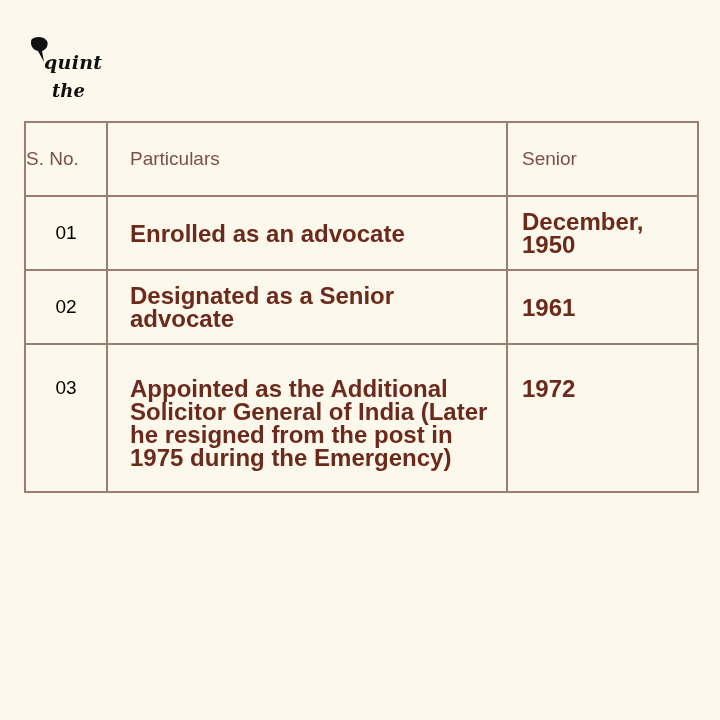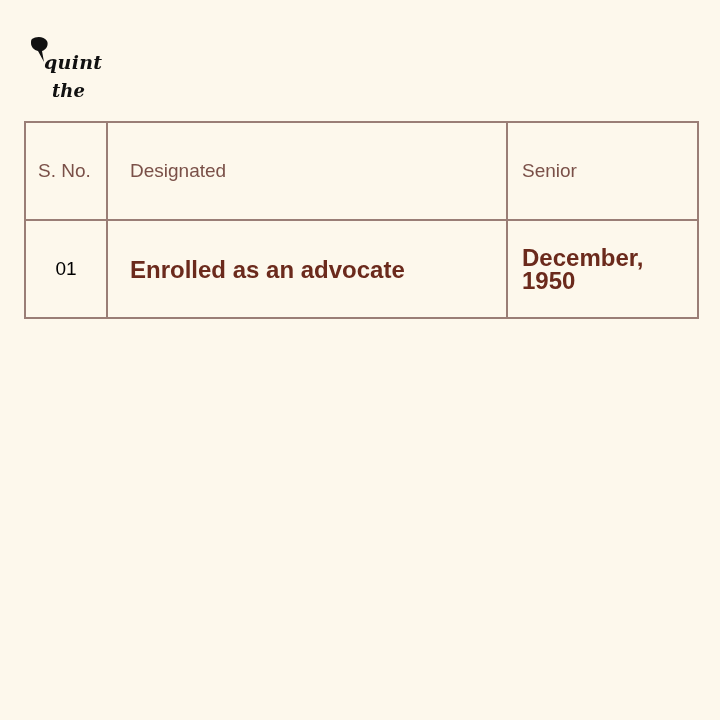--- a/index.html
+++ b/index.html
@@ -37,21 +37,21 @@
       position: absolute;
       left: 24px;
       top: 121px;
       width: 673px;
       border-collapse: collapse;
       table-layout: fixed;
     }
     table.facts td, table.facts th {
       border: 2px solid #9a7e76;
       vertical-align: middle;
-      padding: 12px;
+      padding: 0;
       text-align: left;
     }
     col.c1 { width: 82px; }
     col.c2 { width: 400px; }
     col.c3 { width: 191px; }
 
     th {
       height: 72px;
       font-weight: normal;
       font-size: 19px;
@@ -94,24 +94,40 @@
 
 <table class="facts">
   <colgroup>
     <col class="c1">
       <col class="c2">
       <col class="c3">
   </colgroup>
   <thead>
     <tr>
       <th class="sno">S. No.</th>
-      <th class="part">Designated</th>
+      <th class="part">Particulars</th>
       <th class="date">Senior</th>
     </tr>
   </thead>
   <tbody>
     <tr class="row">
       <td class="num">01</td>
       <td class="part">Enrolled as an advocate</td>
       <td class="date">December, 1950</td>
     </tr>
+    <tr class="row">
+      <td class="num">02</td>
+      <td class="part">Designated as a Senior advocate</td>
+      <td class="date">1961</td>
+    </tr>
+    <tr class="row tall">
+      <td class="num">
+        <div class="cell-inner">03</div>
+      </td>
+      <td class="part">
+        <div class="cell-inner">Appointed as the Additional Solicitor General of India (Later he resigned from the post in 1975 during the Emergency)</div>
+      </td>
+      <td class="date">
+        <div class="cell-inner">1972</div>
+      </td>
+    </tr>
   </tbody>
 </table>
 
 </body></html>

